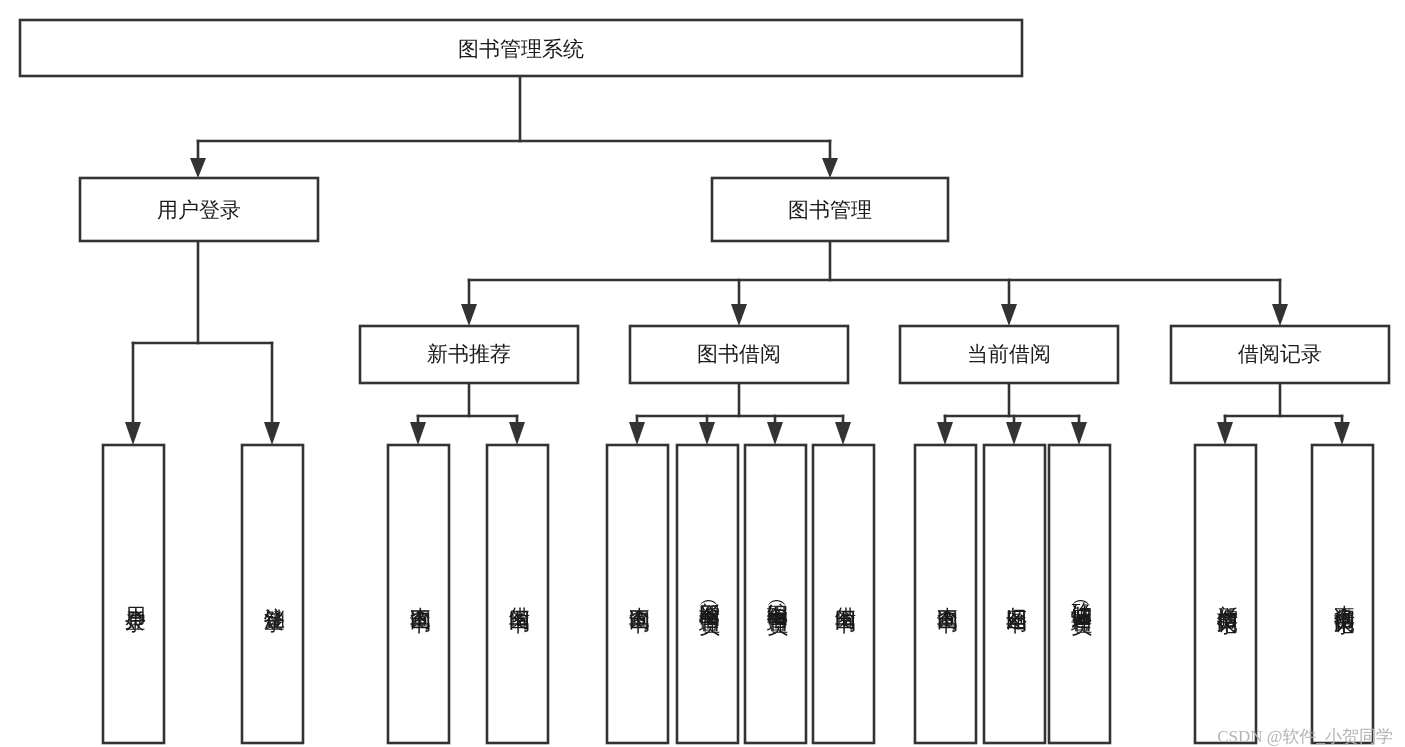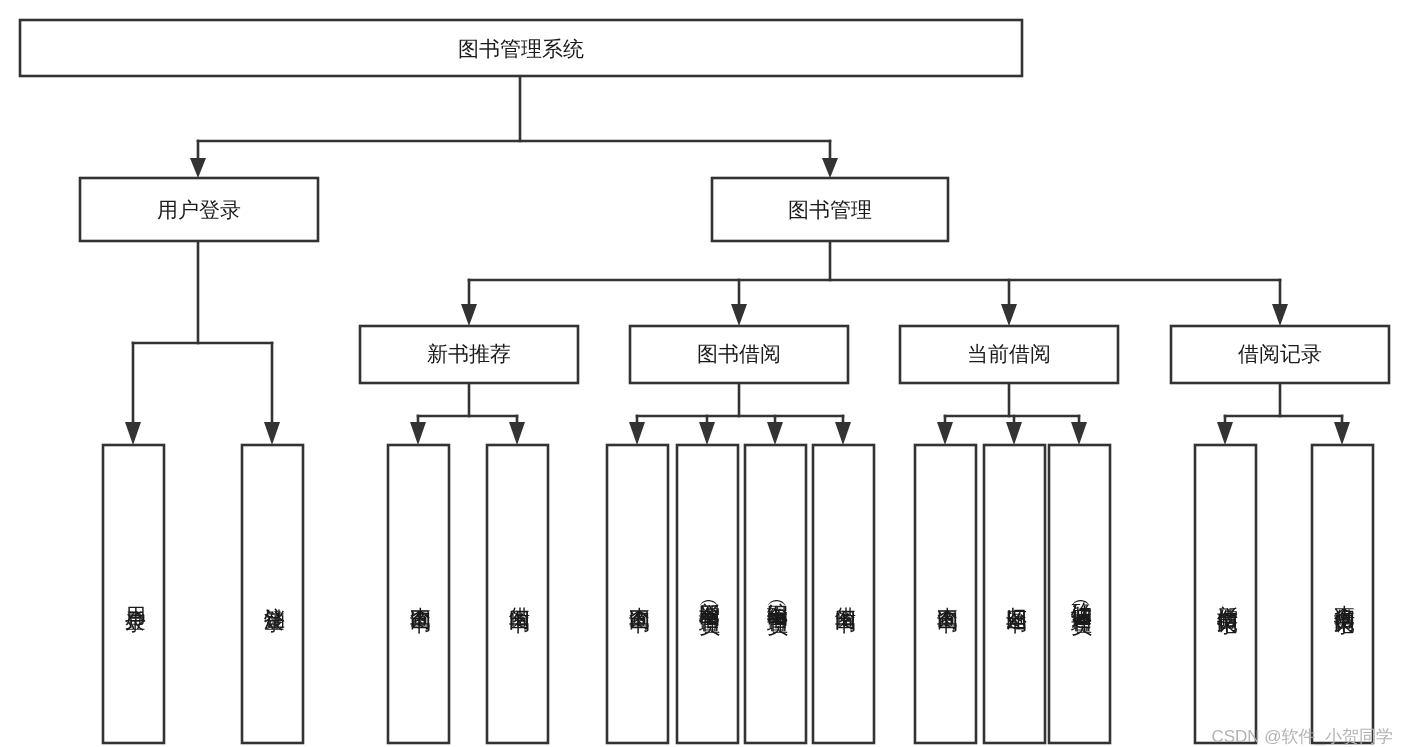--- a/index.html
+++ b/index.html
@@ -56,21 +56,21 @@
     text-anchor: middle;
     dominant-baseline: middle;
     writing-mode: vertical-rl;
     text-orientation: upright;
     letter-spacing: 2px;
   }
   .watermark-text {
     position: absolute;
     right: 12px;
     bottom: 7px;
-    font-family: Liberation Sans, sans-serif;
+    font-family: Liberation Serif, serif;
     font-size: 17px;
     color: #b3b3b3;
     white-space: nowrap;
     pointer-events: none;
     user-select: none;
   }
 </style>
 </head>
 <body>
 

